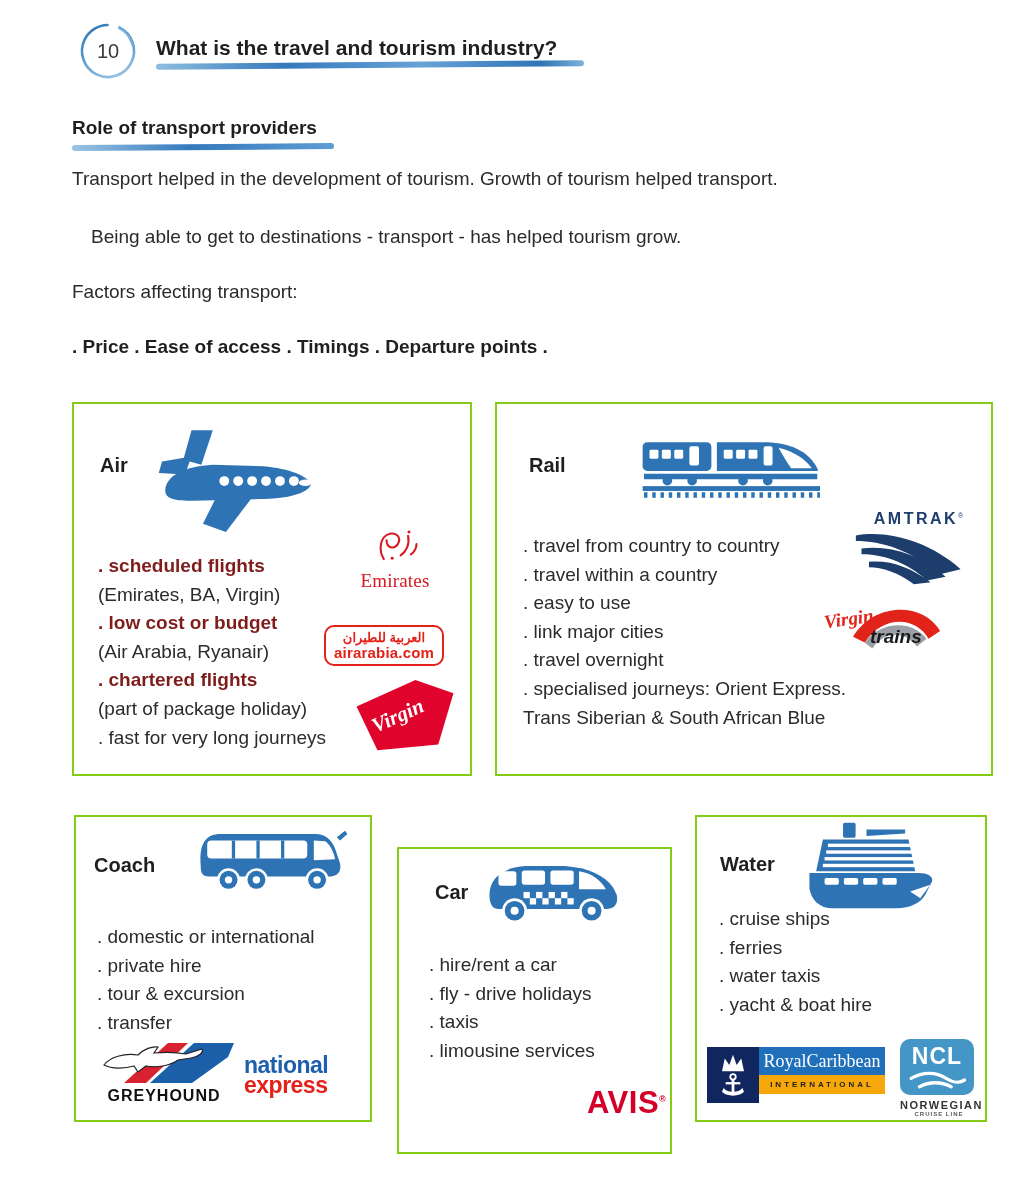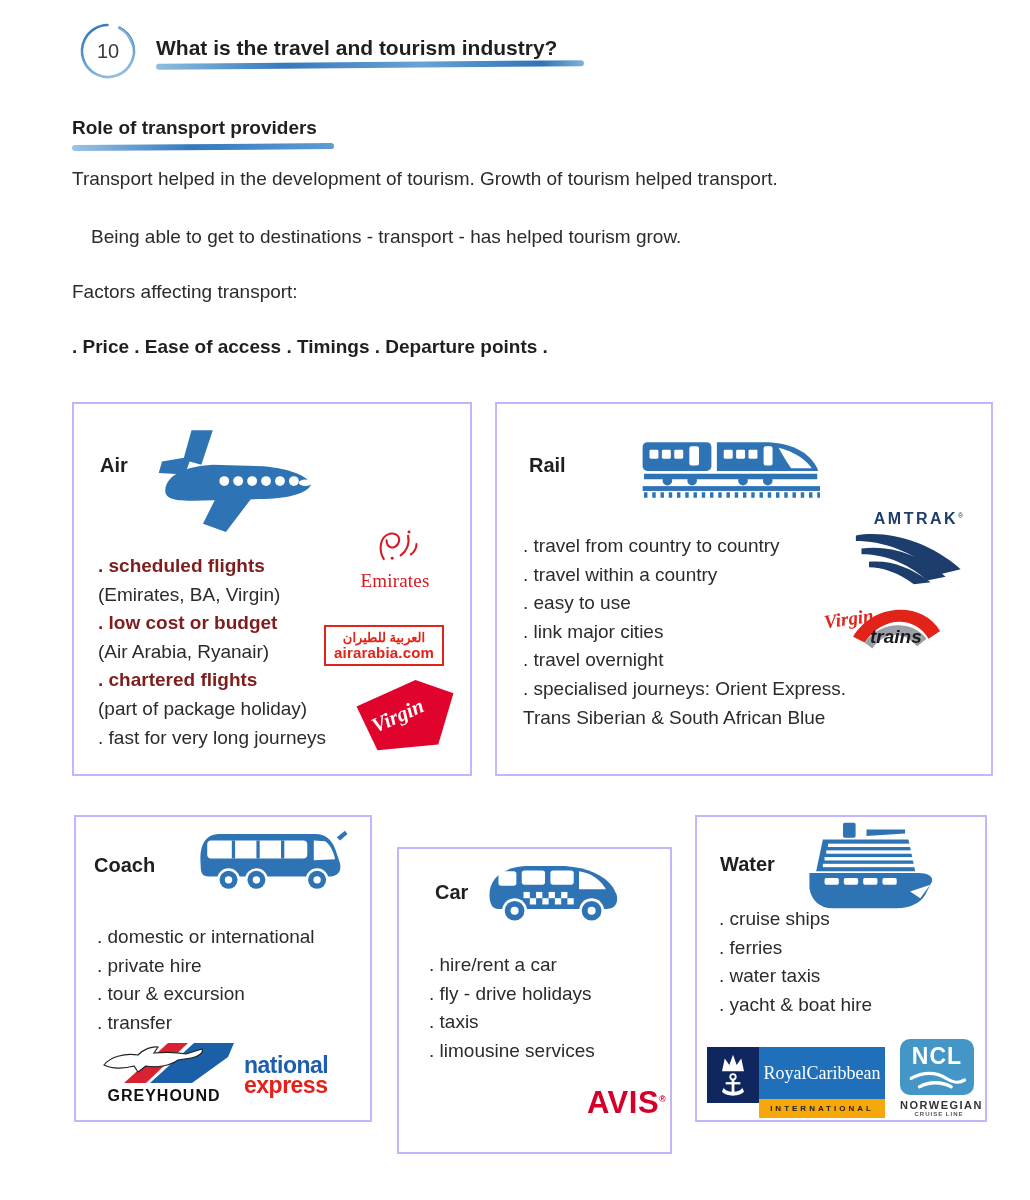--- a/index.html
+++ b/index.html
@@ -16,31 +16,31 @@
         background:linear-gradient(90deg,#8fbede,#3579bd 30%,#68a3d6 62%,#2e74b5 90%,#7db3dc);
         transform:rotate(-0.5deg);}
   .section-heading{position:absolute;left:72px;top:117px;font-size:19px;font-weight:700;color:#1f1f1f;}
   .section-underline{position:absolute;left:72px;top:144px;width:262px;height:6px;border-radius:4px;
         background:linear-gradient(90deg,#9cc4e4,#3579bd 45%,#5e9cd3);transform:rotate(-0.4deg);}
 
   .para{position:absolute;left:72px;font-size:19px;color:#2b2b2b;}
   .para.bold{font-weight:700;color:#1f1f1f;}
 
   
-  .box{position:absolute;border:2px solid #c4b5fd;background:#fff;}
+  .box{position:absolute;border:2px solid #84cc16;background:#fff;}
   .box-label{position:absolute;font-size:20px;font-weight:700;color:#1f1f1f;}
   .lines{position:absolute;font-size:19px;line-height:28.6px;color:#2b2b2b;white-space:nowrap;}
   .lines .b{font-weight:700;color:#7f1d1d;}
   .icon{position:absolute;}
 
   
   .emirates{position:absolute;text-align:center;color:#d71920;}
   .emirates .wordmark{font-family:"Liberation Serif",serif;font-size:19px;letter-spacing:0.2px;}
   
-  .airarabia{position:absolute;border:2.5px solid #e32219;border-radius:0;color:#e32219;
+  .airarabia{position:absolute;border:2.5px solid #e32219;border-radius:10px;color:#e32219;
              text-align:center;padding:3px 8px;background:#fff;}
   .aa-ar{font-size:13px;font-weight:700;direction:rtl;line-height:15px;}
   .aa-en{font-size:15px;font-weight:800;line-height:16px;letter-spacing:0.2px;}
   
   .amtrak{position:absolute;text-align:center;}
   .amtrak .word{font-size:16px;font-weight:800;letter-spacing:2.5px;color:#1d3e6d;margin-left:13px;}
   .amtrak sup{font-size:7px;color:#1d3e6d;}
   
   .vtrains{position:absolute;}
   .vtrains .virgin{position:absolute;left:0;top:8px;font-size:19px;font-weight:700;font-style:italic;
@@ -58,21 +58,21 @@
   .limo .word{font-size:14px;font-weight:900;font-style:italic;color:#1a1a1a;letter-spacing:0.5px;
               border-bottom:1px solid #555;padding-bottom:1px;}
   .limo .tag{font-size:5.5px;color:#8a8a8a;letter-spacing:0.7px;margin-top:2px;}
   
   .avis{position:absolute;color:#d4002a;font-weight:900;font-size:31px;letter-spacing:0.5px;}
   .avis sup{font-size:9px;}
   
   .rc{position:absolute;display:flex;}
   .rc-emblem{width:52px;height:56px;background:#10265f;display:flex;align-items:center;justify-content:center;}
   .rc-right{width:126px;}
-  .rc-name{height:52px;background:#1f6fba;color:#fff;font-family:"Liberation Serif",serif;
+  .rc-name{height:28px;background:#1f6fba;color:#fff;font-family:"Liberation Serif",serif;
            font-size:18px;display:flex;align-items:center;justify-content:center;}
   .rc-band{height:19px;background:#f6a80a;color:#222;font-size:8px;font-weight:700;letter-spacing:3px;
            display:flex;align-items:center;justify-content:center;}
   
   .ncl{position:absolute;text-align:center;}
   .ncl-badge{width:74px;height:56px;background:#4496c6;border-radius:10px;color:#fff;
              font-weight:800;font-size:23px;letter-spacing:1px;display:flex;flex-direction:column;
              align-items:center;justify-content:flex-start;padding-top:4px;box-sizing:border-box;}
   .ncl-name{font-size:11px;font-weight:800;letter-spacing:1.5px;color:#333;margin-top:4px;}
   .ncl-sub{font-size:6px;font-weight:700;letter-spacing:1px;color:#555;}

